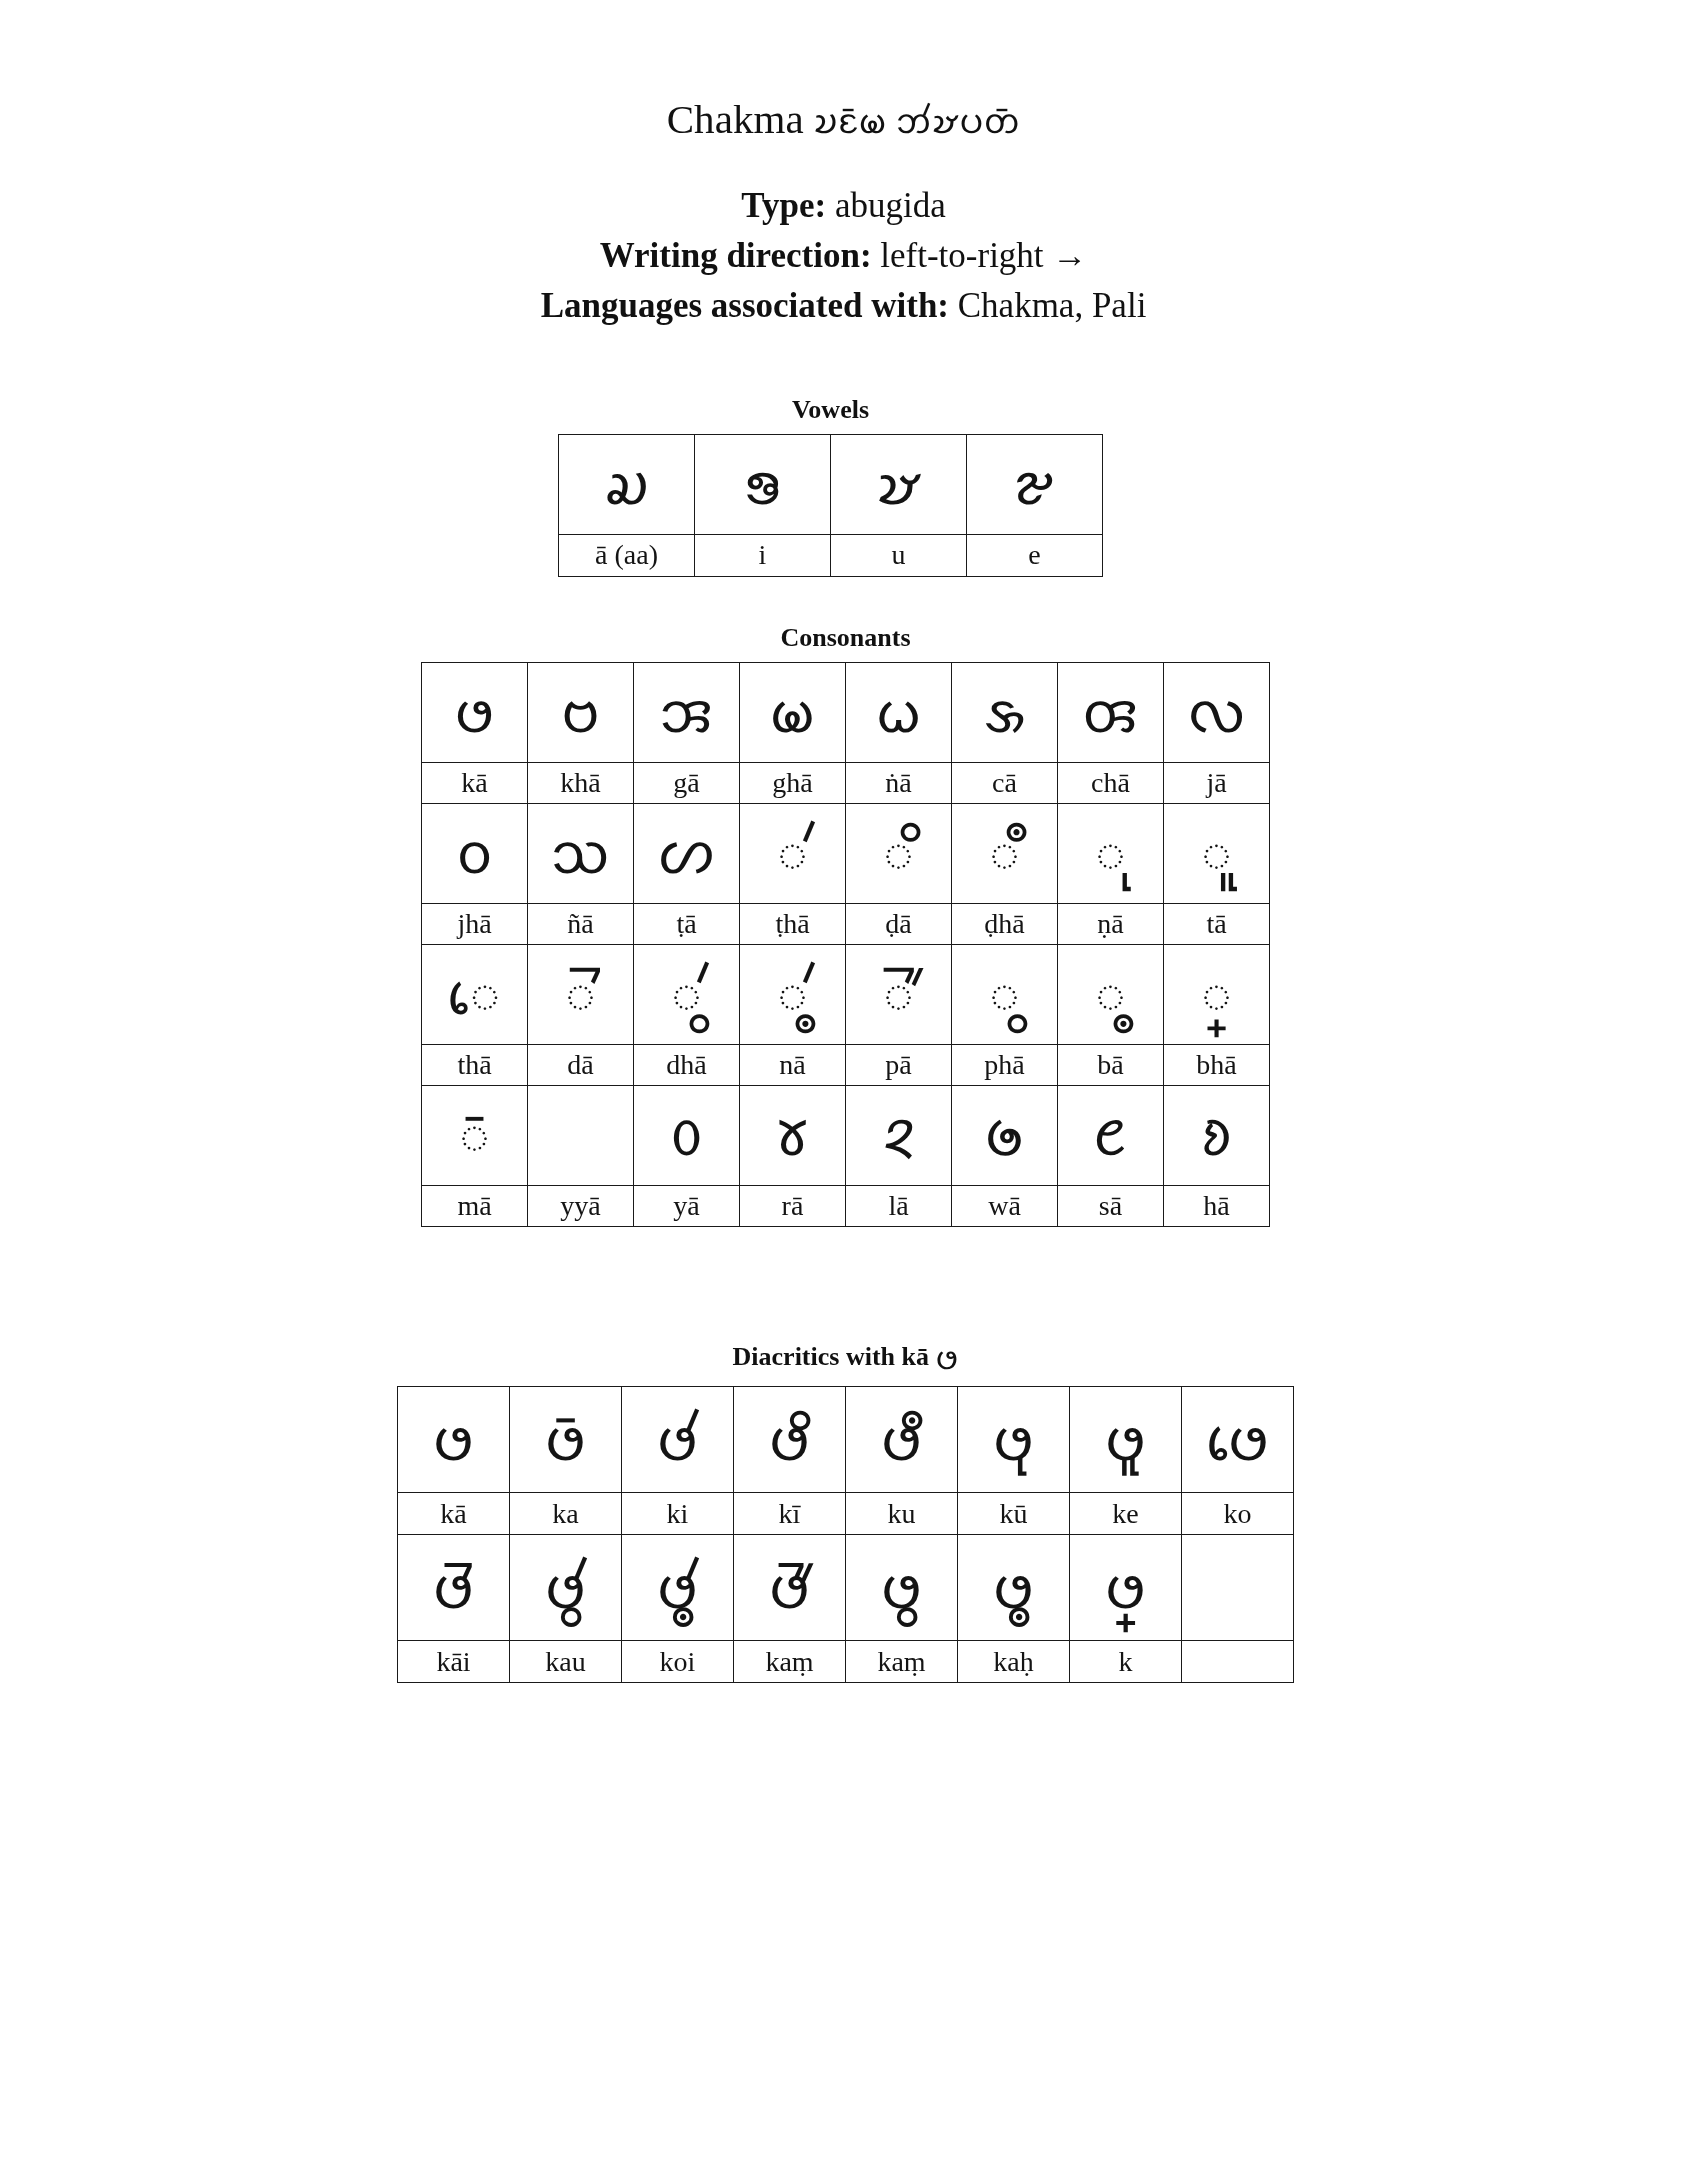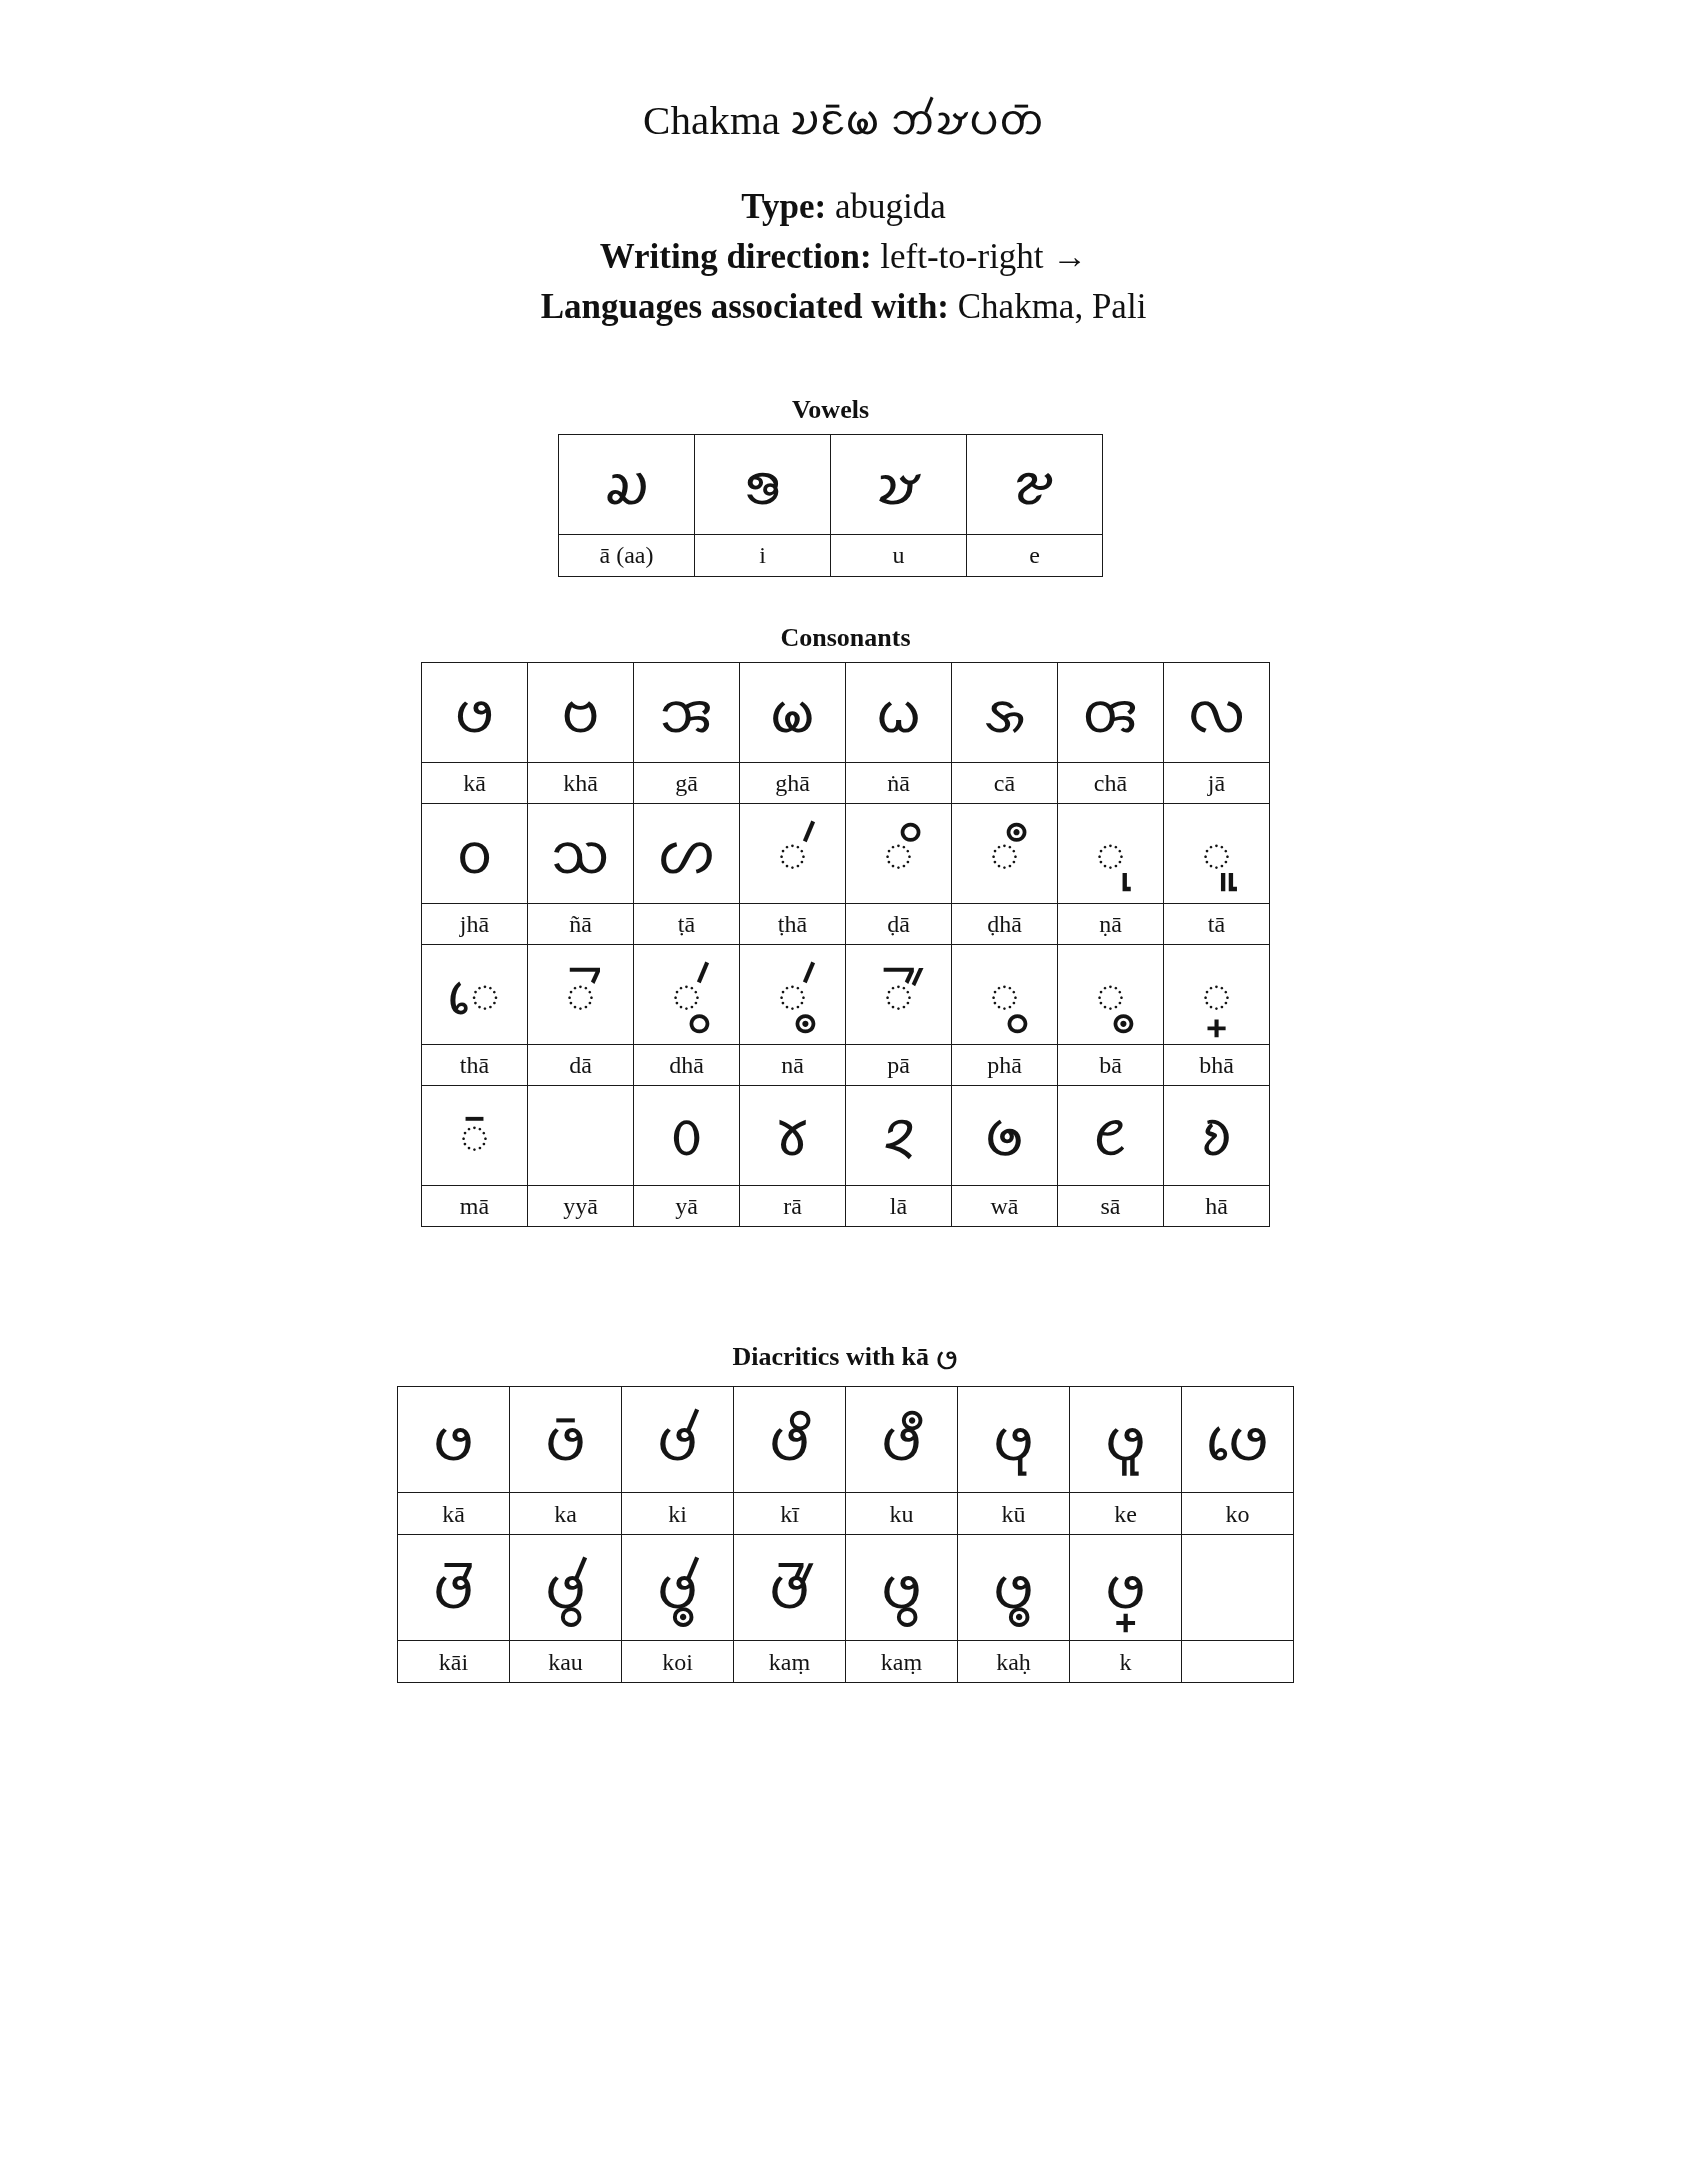--- a/index.html
+++ b/index.html
@@ -32,21 +32,21 @@
     font-size: 41px;
     line-height: 1.05;
     font-weight: normal;
     letter-spacing: 0.1px;
   }
   .doc-title .latin {
     font-weight: normal;
   }
   .doc-title .native {
     font-weight: normal;
-    font-size: 42px;
+    font-size: 34px;
     padding-left: 9.3px;
     letter-spacing: 0.7px;
   }
 
   
   .meta {
     text-align: center;
     margin-top: 40px;
     font-size: 35px;
     line-height: 1.43;
@@ -87,21 +87,21 @@
     vertical-align: middle;
     padding: 0;
   }
   td.glyph-cell {
     font-family: "DejaVu Sans", sans-serif;
     color: #141414;
     line-height: 1;
   }
   td.translit-cell {
     font-family: "Liberation Serif", "DejaVu Serif", serif;
-    font-size: 24px;
+    font-size: 28px;
     line-height: 1;
     color: #141414;
   }
 
   
   .vowels-wrap {
     position: absolute;
     left: 558px;
     top: 397px;
   }

